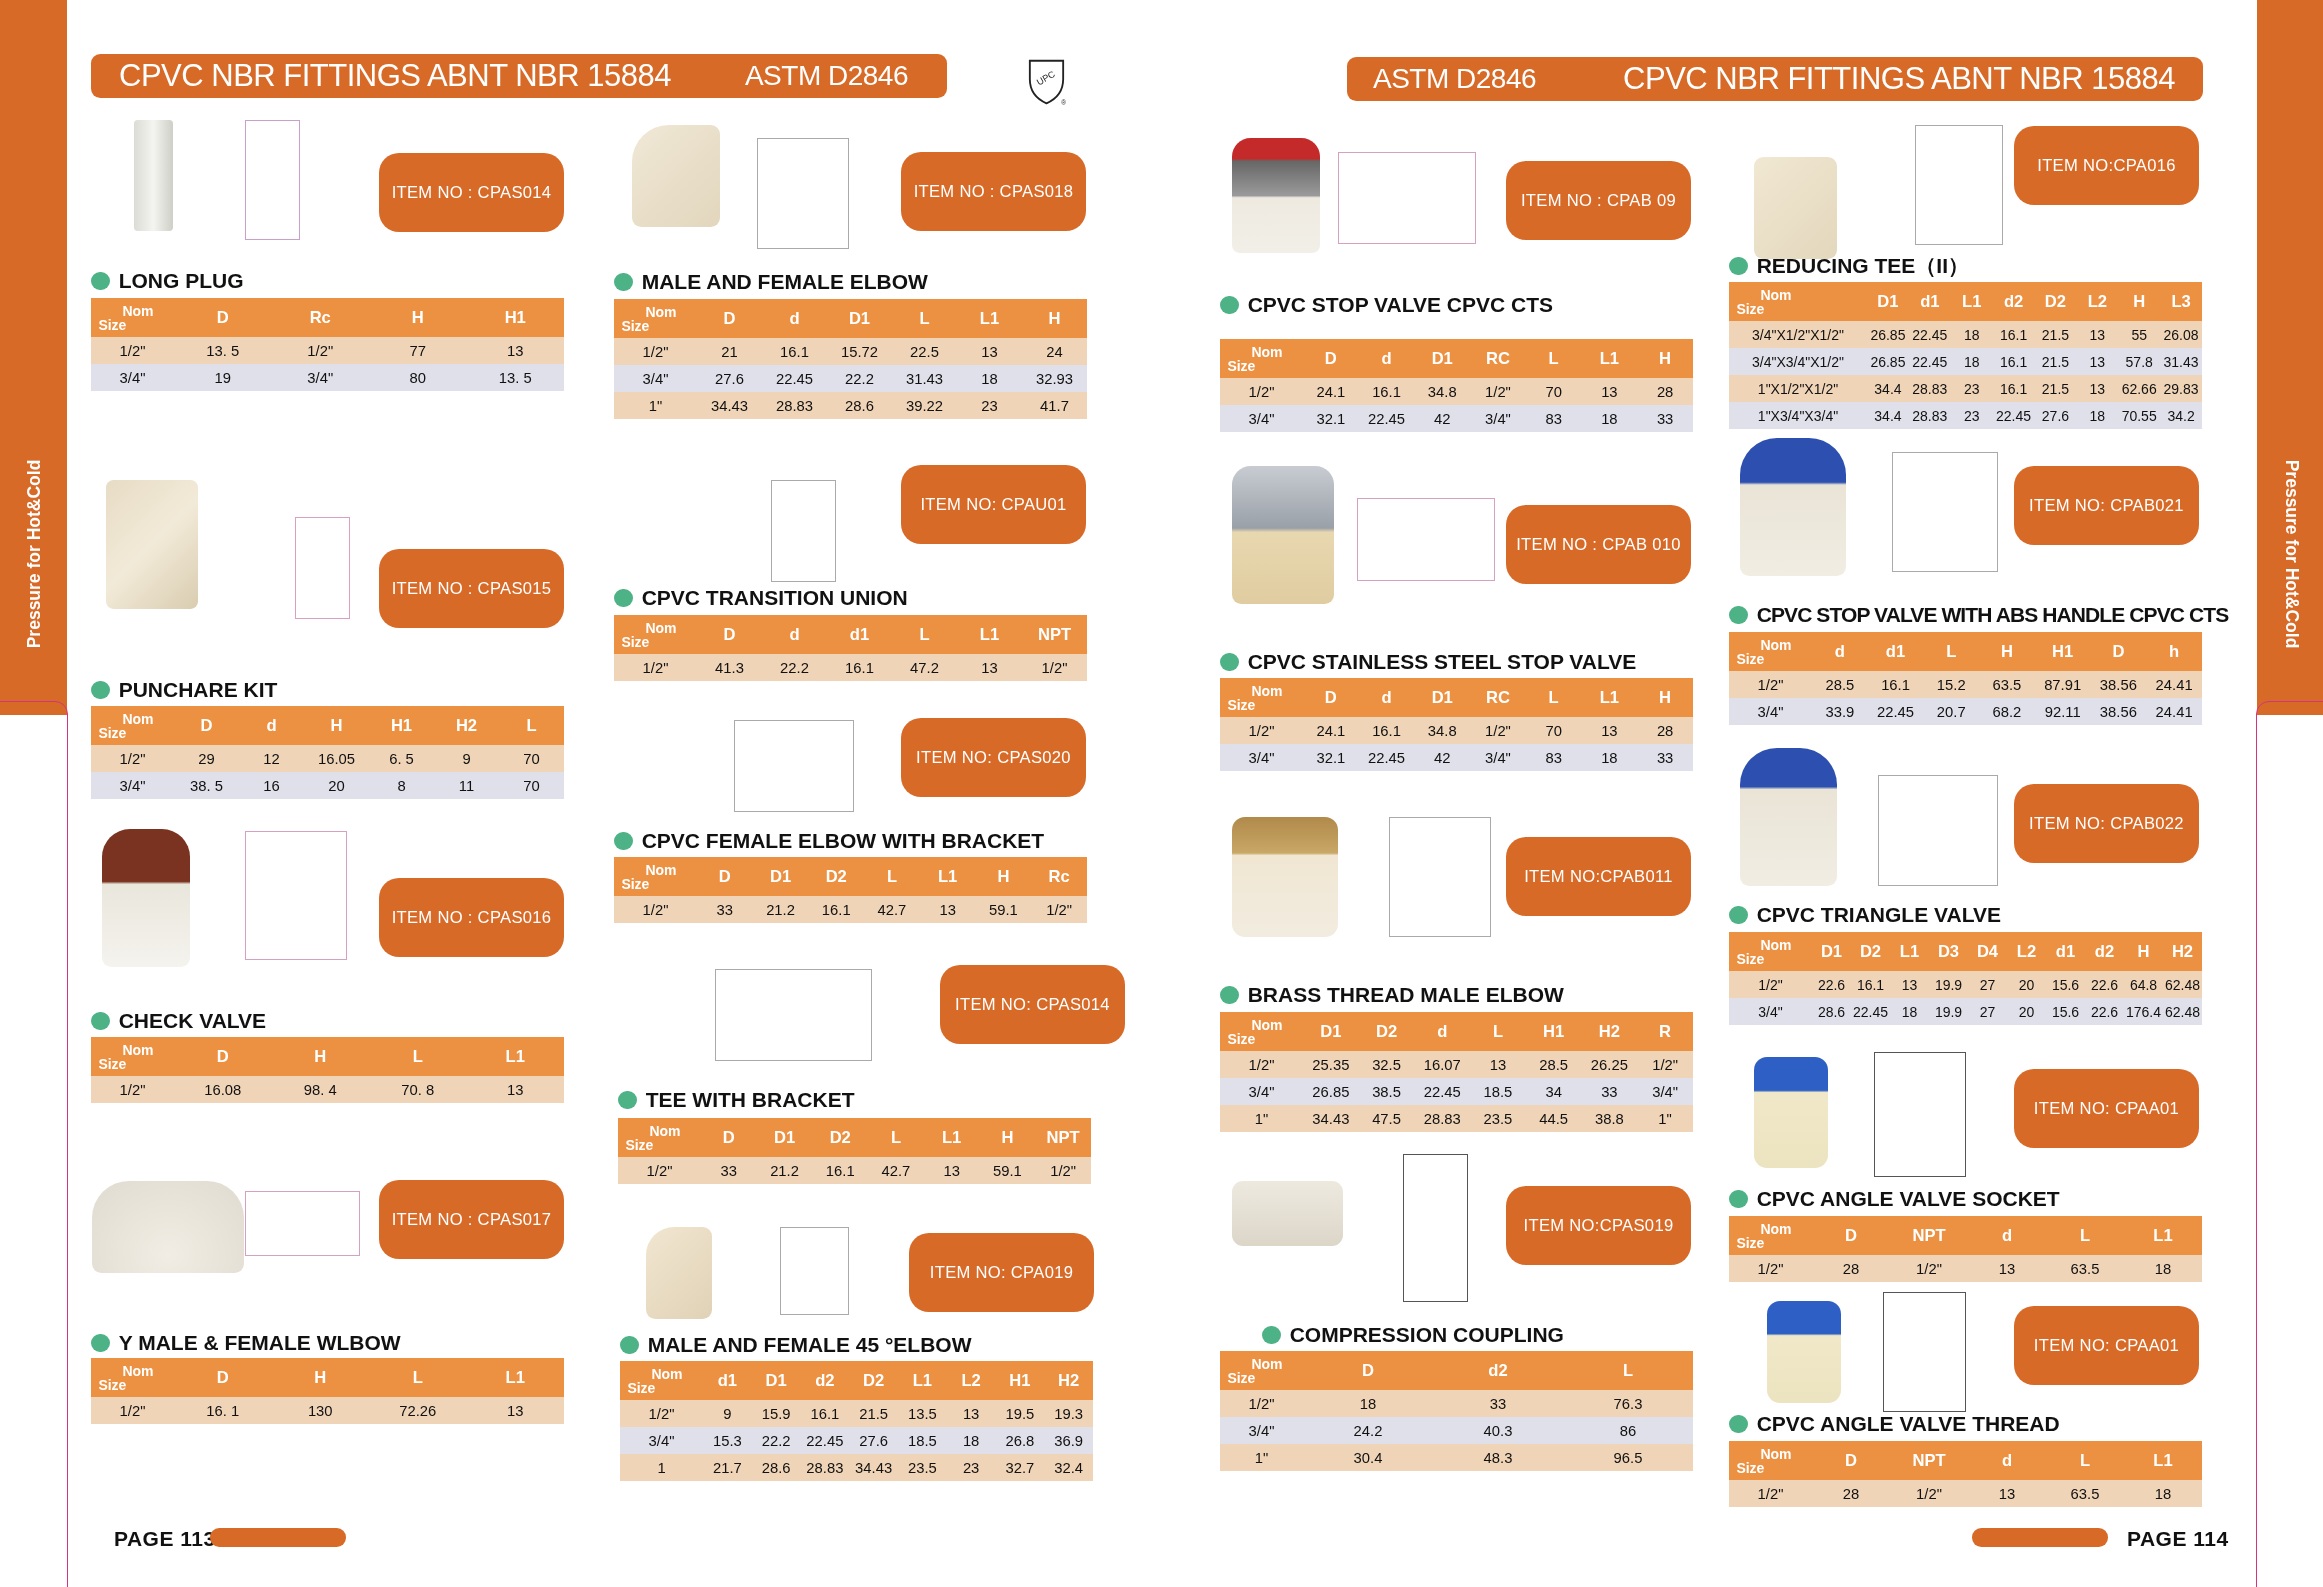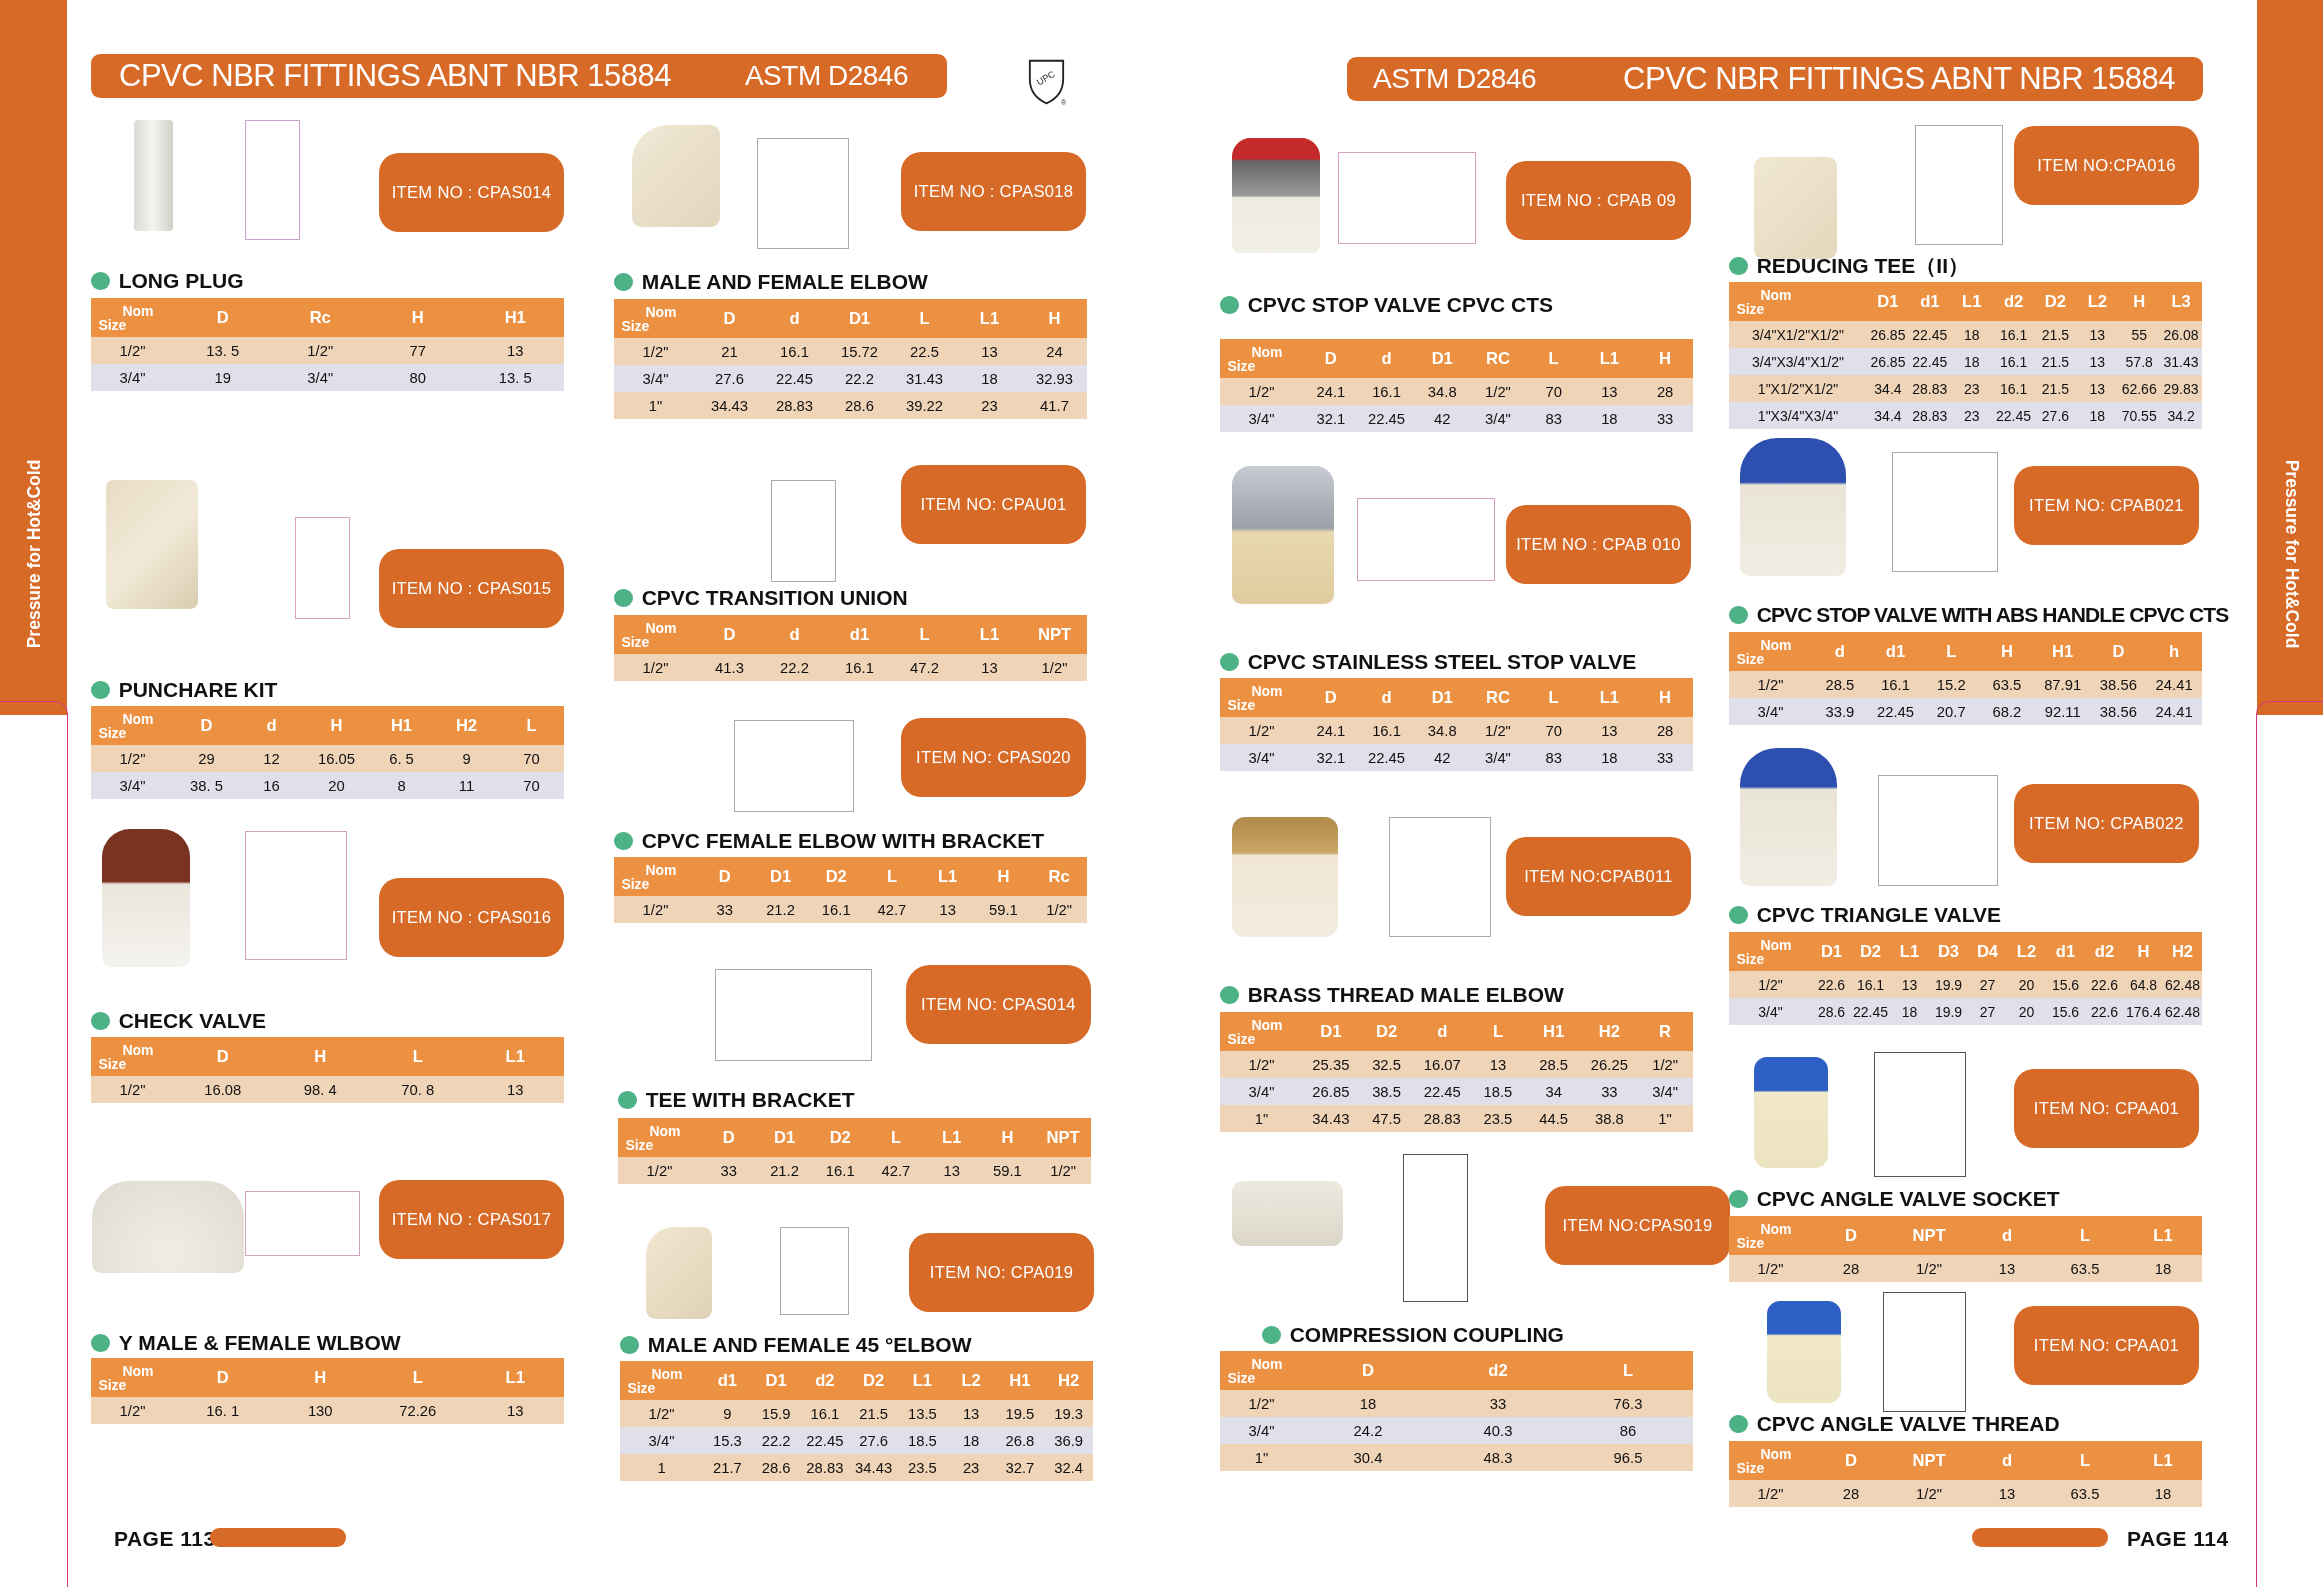--- a/index.html
+++ b/index.html
@@ -92,27 +92,27 @@
 <div class="prod" style="left:1767px;top:1301px;width:74px;height:102px;background:linear-gradient(180deg,#2d5fc4 0%,#2d5fc4 32%,#f0e8c8 34%,#ece3c0 100%);border-radius:13px;"></div>
 <div class="drawing" style="left:1883px;top:1292px;width:83px;height:120px;border-color:#555;"></div>
 
 <div class="item-badge" style="left:379px;top:153px;">ITEM NO : CPAS014</div>
 <div class="item-badge" style="left:379px;top:549px;">ITEM NO : CPAS015</div>
 <div class="item-badge" style="left:379px;top:878px;">ITEM NO : CPAS016</div>
 <div class="item-badge" style="left:379px;top:1180px;">ITEM NO : CPAS017</div>
 <div class="item-badge" style="left:901px;top:152px;">ITEM NO : CPAS018</div>
 <div class="item-badge" style="left:901px;top:465px;">ITEM NO: CPAU01</div>
 <div class="item-badge" style="left:901px;top:718px;">ITEM NO: CPAS020</div>
-<div class="item-badge" style="left:906px;top:965px;border-radius:24px;">ITEM NO: CPAS014</div>
+<div class="item-badge" style="left:940px;top:965px;">ITEM NO: CPAS014</div>
 <div class="item-badge" style="left:909px;top:1233px;">ITEM NO: CPA019</div>
 
 <div class="item-badge" style="left:1506px;top:161px;">ITEM NO : CPAB 09</div>
 <div class="item-badge" style="left:1506px;top:505px;">ITEM NO : CPAB 010</div>
 <div class="item-badge" style="left:1506px;top:837px;">ITEM NO:CPAB011</div>
-<div class="item-badge" style="left:1506px;top:1186px;margin-left:39px;">ITEM NO:CPAS019</div>
+<div class="item-badge" style="left:1506px;top:1186px;">ITEM NO:CPAS019</div>
 <div class="item-badge" style="left:2014px;top:126px;">ITEM NO:CPA016</div>
 <div class="item-badge" style="left:2014px;top:466px;">ITEM NO: CPAB021</div>
 <div class="item-badge" style="left:2014px;top:784px;">ITEM NO: CPAB022</div>
 <div class="item-badge" style="left:2014px;top:1069px;">ITEM NO: CPAA01</div>
 <div class="item-badge" style="left:2014px;top:1306px;">ITEM NO: CPAA01</div>
 
 <div class="sec-title" style="left:91px;top:269px;">
     <span class="dot"></span>
     <span>LONG PLUG</span>
   </div>

